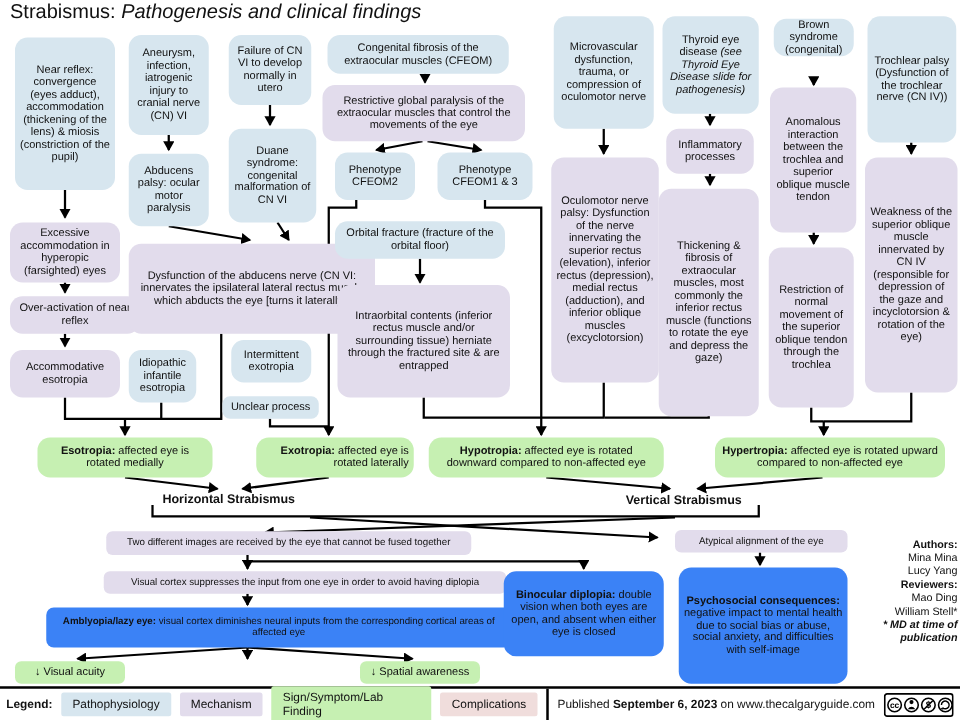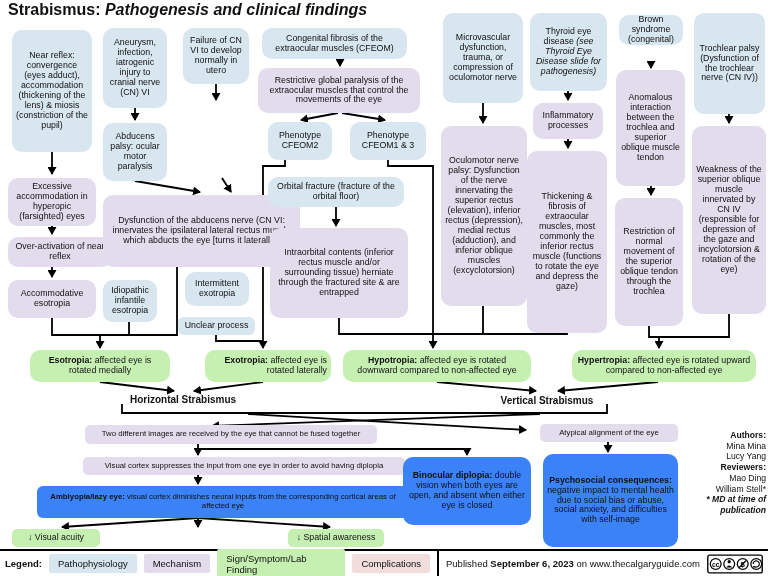--- a/index.html
+++ b/index.html
@@ -10,21 +10,21 @@
        justify-content:center;text-align:center;font-size:8.8px;line-height:1.13;
        padding:2px 4px;box-sizing:border-box;}
   .box .t{width:100%;}
   .blue{background:#d7e6ef;}
   .lav{background:#e2dcec;}
   .green{background:#c6f0b2;}
   .pink{background:#3b82f6;}
   .sm{font-size:7.8px;}
   .nowrap .t{white-space:nowrap;}
   .cat-label{position:absolute;z-index:1;font-weight:bold;font-size:10px;text-align:center;}
-  #title{position:absolute;left:8px;top:1px;font-size:16px;font-weight:bold;z-index:1;}
+  #title{position:absolute;left:8px;top:1px;font-size:16px;font-weight:normal;z-index:1;}
   #title .it{font-style:italic;}
   .credits{position:absolute;left:686px;top:430px;width:80px;z-index:1;
            font-size:8.6px;text-align:right;line-height:1.25;}
   .credits .fn{font-style:italic;font-weight:bold;}
   #footer{position:absolute;left:0;top:549px;width:768px;height:27px;box-sizing:border-box;
           border-top:2px solid #000;background:#fff;display:flex;align-items:center;
           padding:0 5px;gap:7px;z-index:2;font-size:9.5px;}
   .chip{padding:4px 9px;border-radius:2px;}
   .vdiv{width:2px;align-self:stretch;background:#000;}
   #published{white-space:nowrap;}
@@ -105,20 +105,23 @@
 
   <div class="box blue" style="left:103px;top:28px;width:64px;height:80px;">
       <div class="t">Aneurysm, infection, iatrogenic injury to cranial nerve (CN) VI</div>
     </div>
   <div class="box blue" style="left:103px;top:123px;width:64px;height:58px;">
       <div class="t">Abducens palsy: ocular motor paralysis</div>
     </div>
   <div class="box blue" style="left:183px;top:28px;width:66px;height:56px;">
       <div class="t">Failure of CN VI to develop normally in utero</div>
     </div>
+  <div class="box blue" style="left:183px;top:103px;width:70px;height:75px;">
+      <div class="t">Duane syndrome: congenital malformation of CN VI</div>
+    </div>
   <div class="box lav" style="left:103px;top:195px;width:197px;height:72px;">
       <div class="t">Dysfunction of the abducens nerve (CN VI: innervates the ipsilateral lateral rectus muscle which abducts the eye [turns it laterally])</div>
     </div>
   <div class="box blue" style="left:103px;top:280px;width:54px;height:42px;">
       <div class="t">Idiopathic infantile esotropia</div>
     </div>
   <div class="box blue" style="left:185px;top:272px;width:64px;height:34px;">
       <div class="t">Intermittent exotropia</div>
     </div>
   <div class="box blue" style="left:178px;top:317px;width:77px;height:18px;border-radius:6px;">

